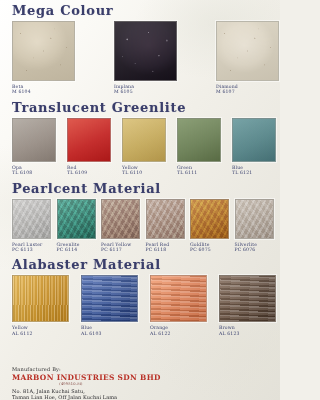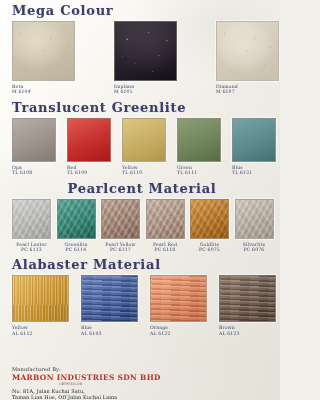--- a/index.html
+++ b/index.html
@@ -62,21 +62,21 @@
   #mega-section{margin-bottom:5px;}
   #mega-section .sw{width:61px;height:58px;}
   #mega-section .swatch-cell{margin-right:39px;}
 
   
   #translucent-section{margin-bottom:5px;}
   #translucent-section .sw{width:42px;height:42px;}
   #translucent-section .swatch-cell{margin-right:11px;}
 
   
-  #pearlcent-section{margin-bottom:5px;text-align:center;}
+  #pearlcent-section{margin-bottom:5px;}
   #pearlcent-section .sw{width:37px;height:38px;}
   #pearlcent-section .swatch-cell{margin-right:5.5px;}
 
   
   #alabaster-section{margin-bottom:4px;}
   #alabaster-section .sw{width:55px;height:45px;}
   #alabaster-section .swatch-cell{margin-right:12px;}
 
   
   .footer{position:absolute;left:12px;top:334px;margin-top:32px;}

